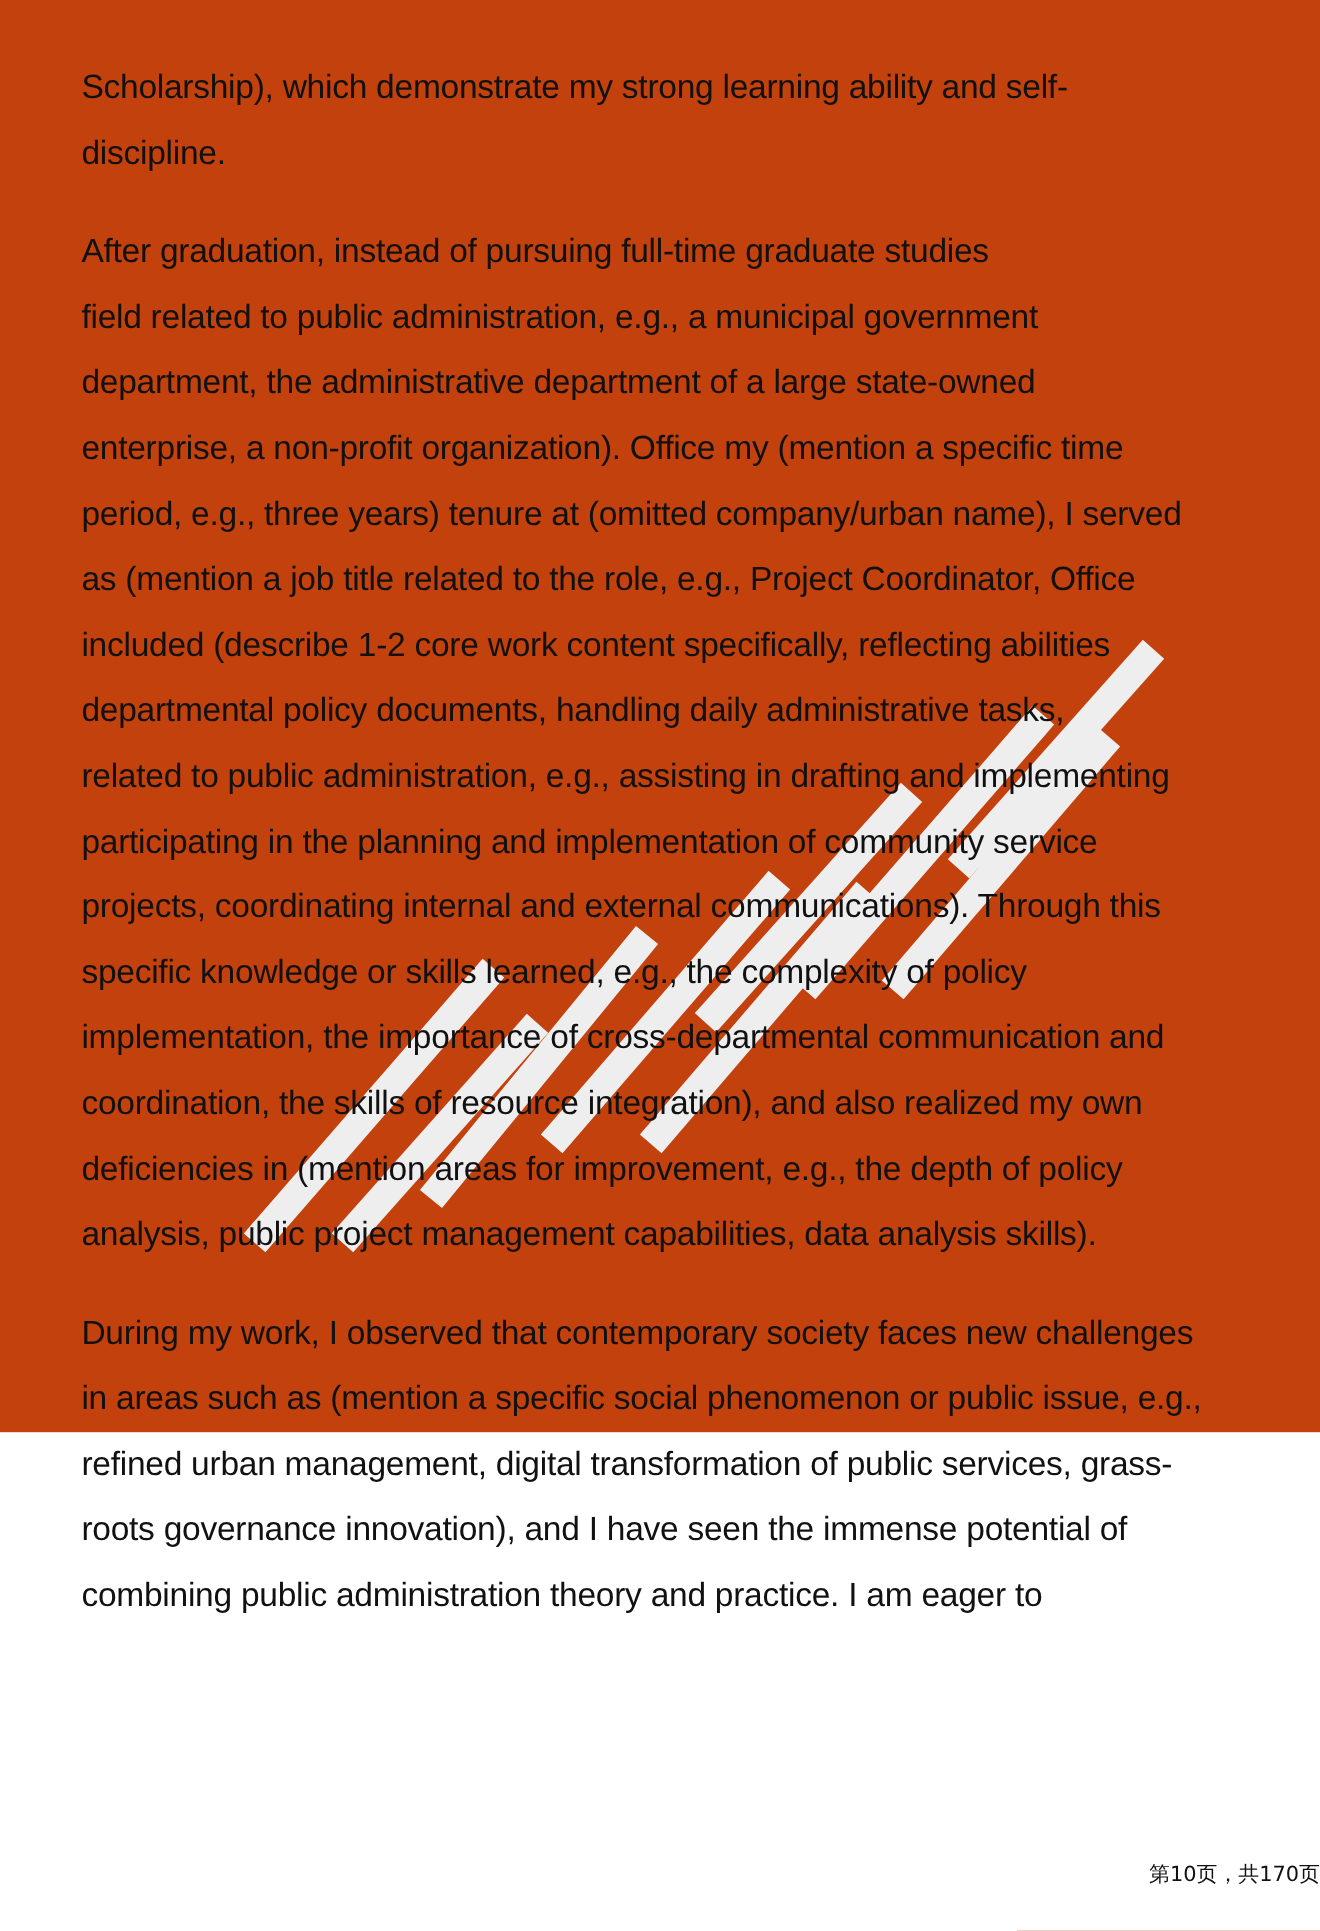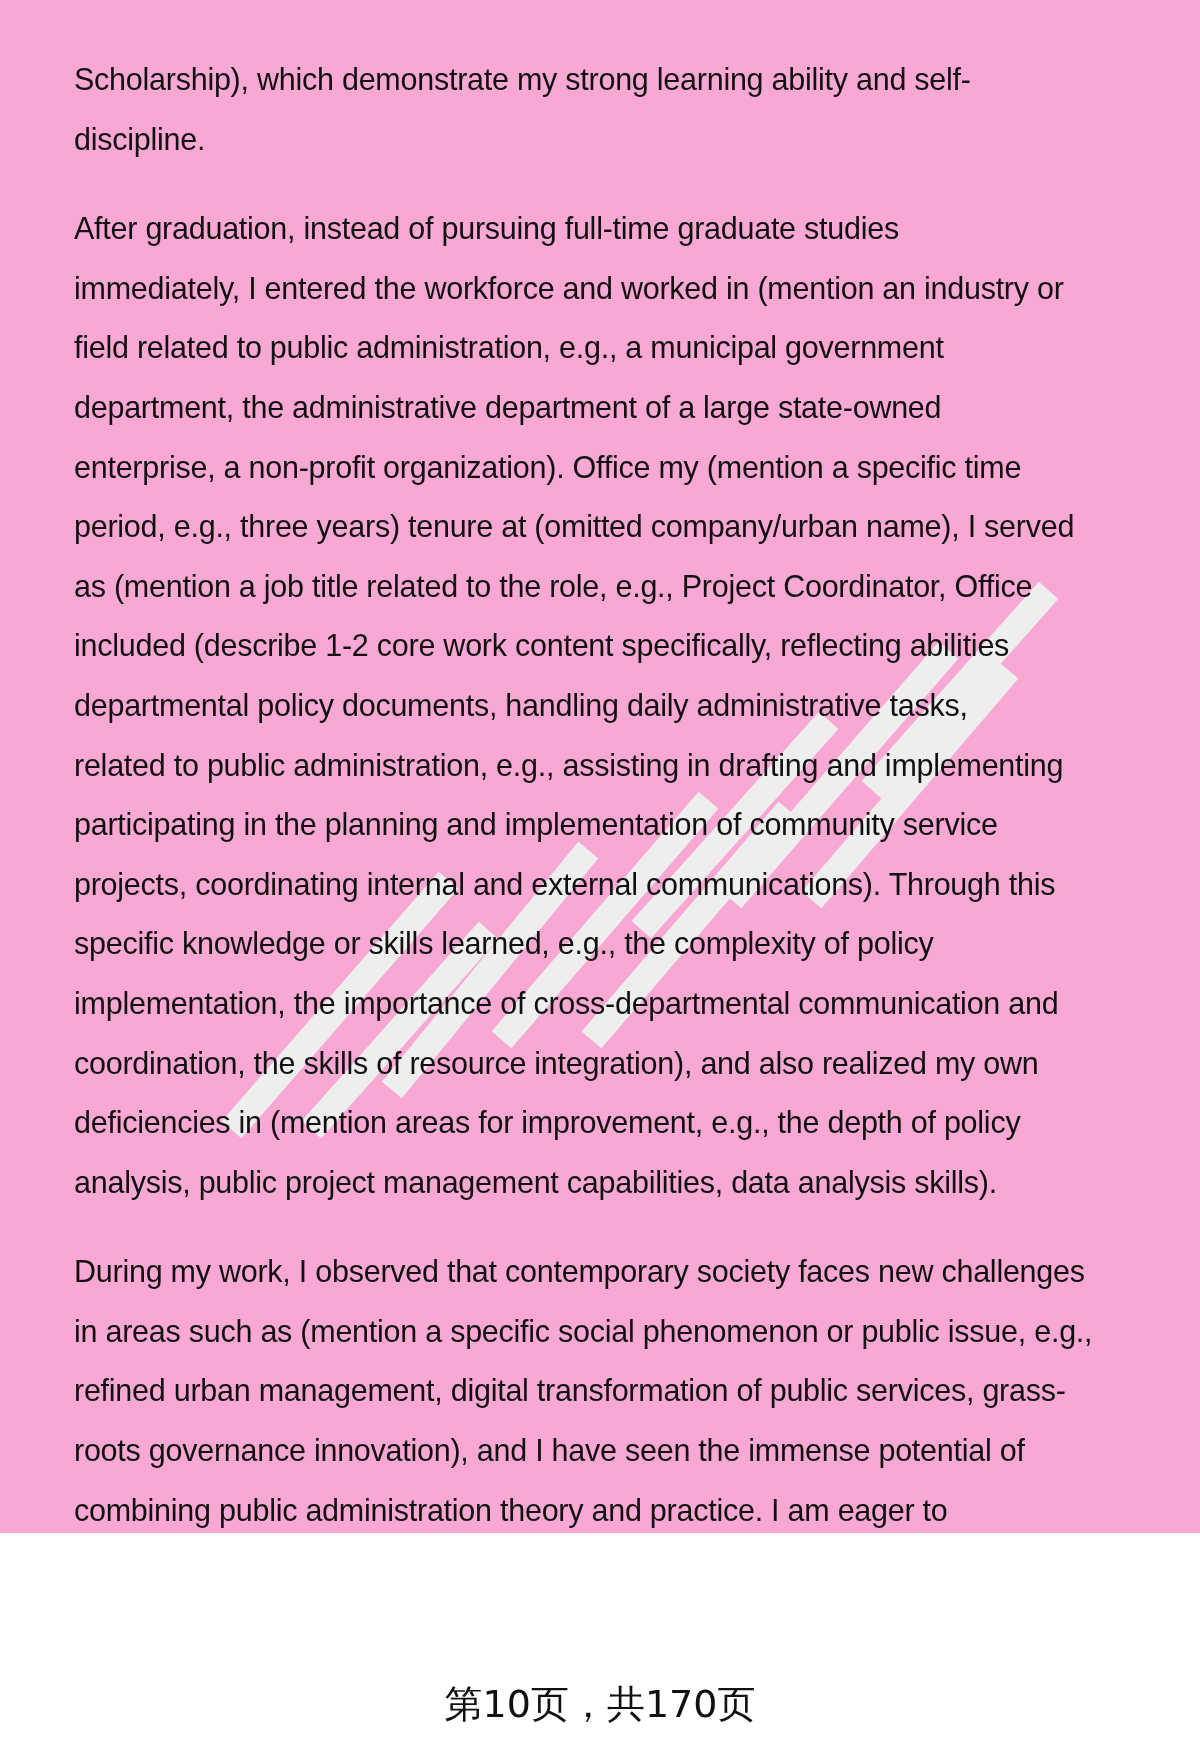--- a/index.html
+++ b/index.html
@@ -1,33 +1,33 @@
 <!DOCTYPE html>
 <html><head>
 <meta charset="utf-8">
 <style>
   html, body { margin: 0; padding: 0; background: #ffffff; }
   body { width: 1200px; height: 1755px; position: relative; overflow: hidden; }
   .page {
-    position: absolute; left: 0; top: 0; width: 1200px; height: 1533px;
-    background: #f9a8d4;
+    position: absolute; left: 0; top: 0; width: 1200px; height: 1302px;
+    background: #c2410c;
   }
   .content {
     position: absolute; left: 74px; top: 50px; width: 1090px;
     font-family: "Liberation Sans", "DejaVu Sans", sans-serif;
     font-size: 30.5px; color: #111111;
   }
   .line {
     display: block; height: 59.6px; line-height: 59.6px;
     white-space: nowrap; letter-spacing: -0.25px;
   }
   .para-gap { height: 30px; }
   .footer {
-    position: absolute; left: 0; right: 0; top: 1684px; text-align: center;
-    font-family: "DejaVu Sans", sans-serif; font-size: 38px; color: #111;
+    position: absolute; left: 0; right: 0; top: 1684px; text-align: right;
+    font-family: "DejaVu Sans", sans-serif; font-size: 19px; color: #111;
     line-height: 40px;
   }
   .watermark {
     position: absolute; left: 180px; top: 560px; width: 900px; height: 600px;
     pointer-events: none;
   }
 </style>
 </head>
 <body>
 
@@ -41,21 +41,20 @@
   </svg>
 
   <div class="content" id="body">
       <div class="paragraph">
         <span class="line">Scholarship), which demonstrate my strong learning ability and self-</span>
         <span class="line">discipline.</span>
       </div>
       <div class="para-gap"></div>
       <div class="paragraph">
         <span class="line">After graduation, instead of pursuing full-time graduate studies</span>
-        <span class="line">immediately, I entered the workforce and worked in (mention an industry or</span>
         <span class="line">field related to public administration, e.g., a municipal government</span>
         <span class="line">department, the administrative department of a large state-owned</span>
         <span class="line">enterprise, a non-profit organization). Office my (mention a specific time</span>
         <span class="line">period, e.g., three years) tenure at (omitted company/urban name), I served</span>
         <span class="line">as (mention a job title related to the role, e.g., Project Coordinator, Office</span>
         <span class="line">included (describe 1-2 core work content specifically, reflecting abilities</span>
         <span class="line">departmental policy documents, handling daily administrative tasks,</span>
         <span class="line">related to public administration, e.g., assisting in drafting and implementing</span>
         <span class="line">participating in the planning and implementation of community service</span>
         <span class="line">projects, coordinating internal and external communications). Through this</span>

